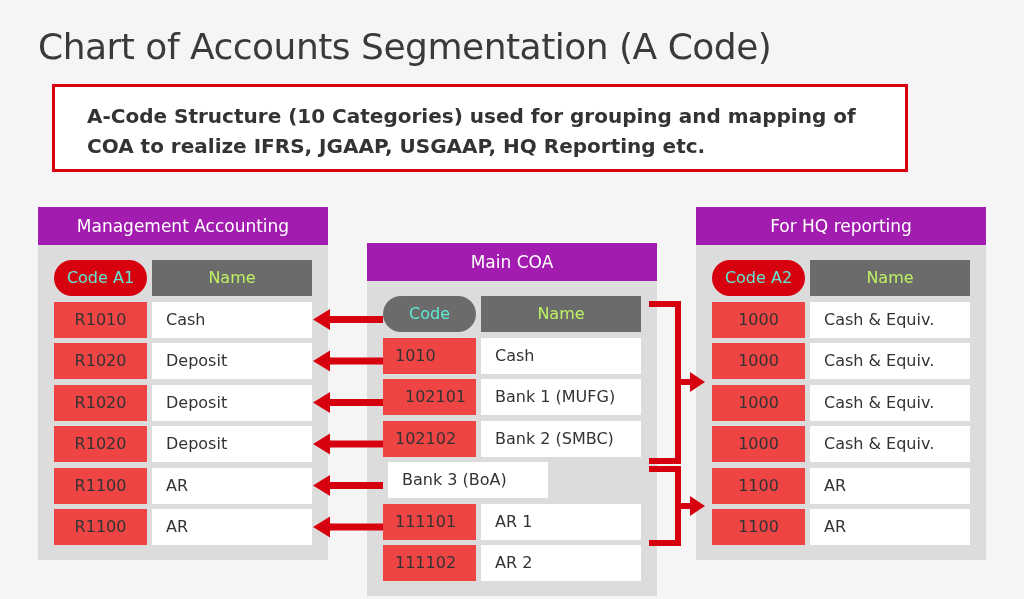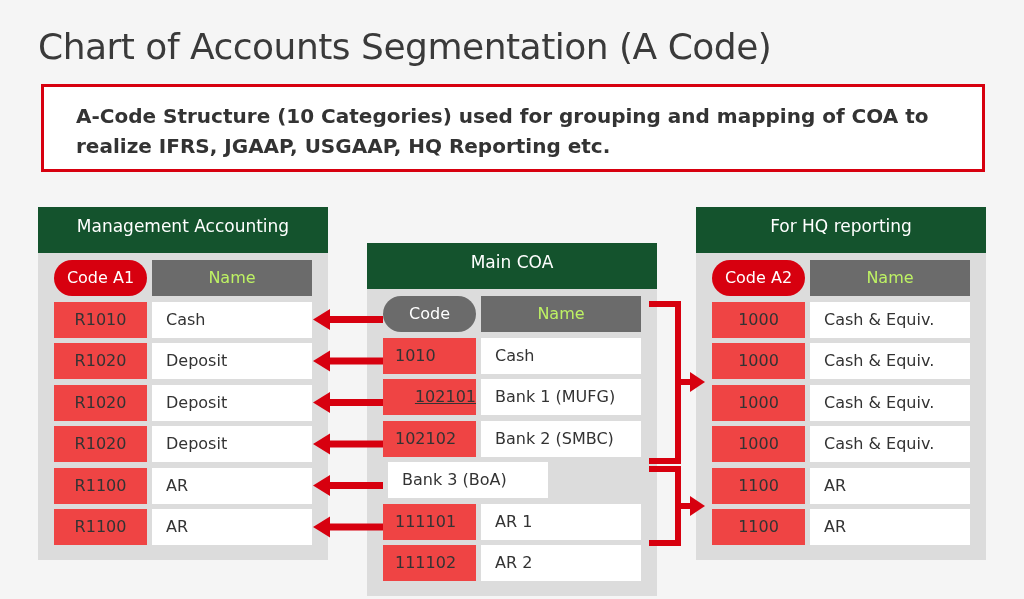--- a/index.html
+++ b/index.html
@@ -1,26 +1,26 @@
 <!DOCTYPE html>
 <html><head>
 <meta charset="utf-8">
 <style>
   html,body{margin:0;padding:0;}
   body{width:1024px;height:599px;background:#f5f5f5;position:relative;overflow:hidden;font-family:"DejaVu Sans","Liberation Sans",sans-serif;color:#333;}
   .title{position:absolute;left:38px;top:26px;font-size:36px;color:#3a3a3a;letter-spacing:-0.5px;}
-  .desc{position:absolute;left:41px;top:84px;width:944px;height:88px;box-sizing:border-box;border:3px solid #d7000f;background:#fff;padding:14px 0 0 32px;font-size:20px;line-height:30px;color:#333;font-weight:bold;}
+  .desc{position:absolute;left:52px;top:84px;width:856px;height:88px;box-sizing:border-box;border:3px solid #d7000f;background:#fff;padding:14px 0 0 32px;font-size:20px;line-height:30px;color:#333;font-weight:bold;}
   .panel{position:absolute;top:207px;width:290px;height:353px;background:#dcdcdc;}
-  .panel-head{height:46px;background:#14532d;color:#fff;font-size:17px;text-align:center;line-height:38px;}
+  .panel-head{height:38px;background:#a21caf;color:#fff;font-size:17px;text-align:center;line-height:38px;}
   .tbl{position:absolute;left:16px;top:53px;}
   .row{display:flex;height:36px;margin-bottom:5.5px;}
   .cell{box-sizing:border-box;height:36px;line-height:36px;font-size:16px;}
   .c-code{width:93px;text-align:center;background:#ef4444;}
   .c-name{width:160px;margin-left:5px;background:#fff;padding-left:14px;}
-  .hdr .c-code{background:#d7000f;color:#ffffff;border-radius:18px;}
+  .hdr .c-code{background:#d7000f;color:#5eead4;border-radius:18px;}
   .hdr .c-code.gray{background:#6b6b6b;}
   .hdr .c-name{background:#6b6b6b;color:#bef264;text-align:center;padding-left:0;}
   .arrows{position:absolute;left:0;top:0;}
 </style>
 </head>
 <body>
 
 <div class="title">Chart of Accounts Segmentation (A Code)</div>
 <div class="desc">A-Code Structure (10 Categories) used for grouping and mapping of COA to realize IFRS, JGAAP, USGAAP, HQ Reporting etc.</div>
 
@@ -63,21 +63,21 @@
   <div class="tbl">
     <div class="row hdr">
       <div class="cell c-code gray">Code</div>
       <div class="cell c-name">Name</div>
     </div>
     <div class="row">
         <div class="cell c-code" style="text-align:left;padding-left:12px;">1010</div>
         <div class="cell c-name">Cash</div>
       </div>
     <div class="row">
-        <div class="cell c-code" style="text-align:right;padding-left:12px;text-decoration:underline;">102101</div>
+        <div class="cell c-code" style="text-align:center;padding-left:12px;">102101</div>
         <div class="cell c-name">Bank 1 (MUFG)</div>
       </div>
     <div class="row">
         <div class="cell c-code" style="text-align:left;padding-left:12px;">102102</div>
         <div class="cell c-name">Bank 2 (SMBC)</div>
       </div>
     <div class="row">
         <div class="cell c-name">Bank 3 (BoA)</div>
       </div>
     <div class="row">

